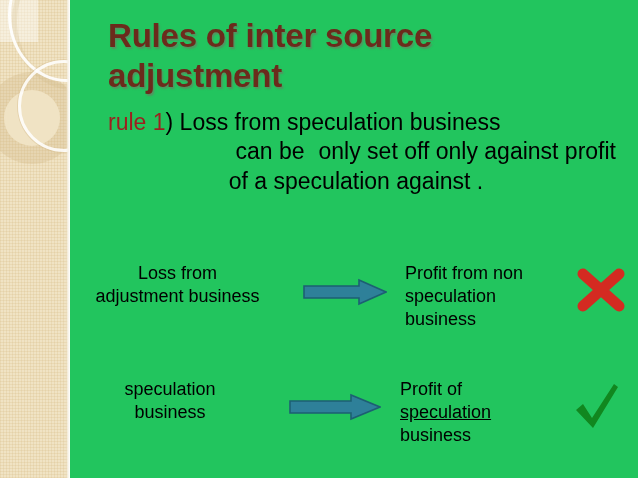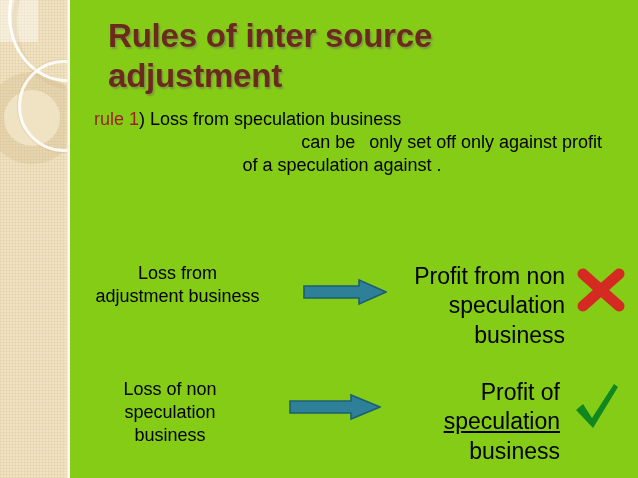--- a/index.html
+++ b/index.html
@@ -8,21 +8,21 @@
     background: #ffffff;
   }
   body {
     font-family: "Liberation Sans", sans-serif;
   }
 
   #slide {
     position: relative;
     width: 638px;
     height: 478px;
-    background: #84cc16;
+    background: #22c55e;
     overflow: hidden;
   }
 
   
   #sidebar {
     position: absolute;
     left: 0;
     top: 0;
     width: 70px;
     height: 478px;
@@ -109,25 +109,25 @@
     font-weight: bold;
     line-height: 1.22;
     color: #6b2b1c;
     text-shadow: 1.5px 1.5px 1.5px rgba(120,110,100,.55);
     letter-spacing: -0.2px;
   }
 
   
   #rule-block {
     position: absolute;
-    left: 82px;
+    left: 96px;
     top: 108px;
     width: 520px;
     text-align: center;
-    font-size: 18px;
+    font-size: 23px;
     line-height: 1.28;
     color: #000000;
   }
   #rule-line-1 { text-align: left; padding-left: 12px; }
   #rule-label { color: #9e1f1f; }
   #rule-line-2 { text-align: right; }
   #rule-line-3 { text-align: center; }
   .gap { display: inline-block; width: 14px; }
 
   
@@ -153,22 +153,22 @@
   .col-arrow {
     width: 120px;
     display: flex;
     justify-content: center;
     padding-top: 16px;
   }
   #row-2 .col-arrow { width: 130px; padding-top: 14px; }
 
   .col-right {
     width: 160px;
-    text-align: right;
-    font-size: 23px;
+    text-align: left;
+    font-size: 18px;
     line-height: 1.28;
     color: #000;
   }
   .col-mark {
     width: 72px;
     display: flex;
     justify-content: center;
     padding-top: 4px;
   }
   .underlined { text-decoration: underline; }
@@ -219,21 +219,20 @@
         <g stroke="#d42a21" stroke-width="11" stroke-linecap="round">
           <line x1="8" y1="8" x2="44" y2="40"></line>
           <line x1="44" y1="8" x2="8" y2="40"></line>
         </g>
       </svg>
     </div>
   </div>
 
   <div class="diagram-row" id="row-2">
     <div class="col-left">
-      <div>Loss of non</div>
       <div>speculation</div>
       <div>business</div>
     </div>
     <div class="col-arrow">
       <svg width="92" height="30" viewBox="0 0 92 30">
         <polygon points="1,9 62,9 62,3 91,15 62,27 62,21 1,21" fill="#2e8099" stroke="#1d5f73" stroke-width="1.6" stroke-linejoin="miter"></polygon>
       </svg>
     </div>
     <div class="col-right">
       <div>Profit of</div>

